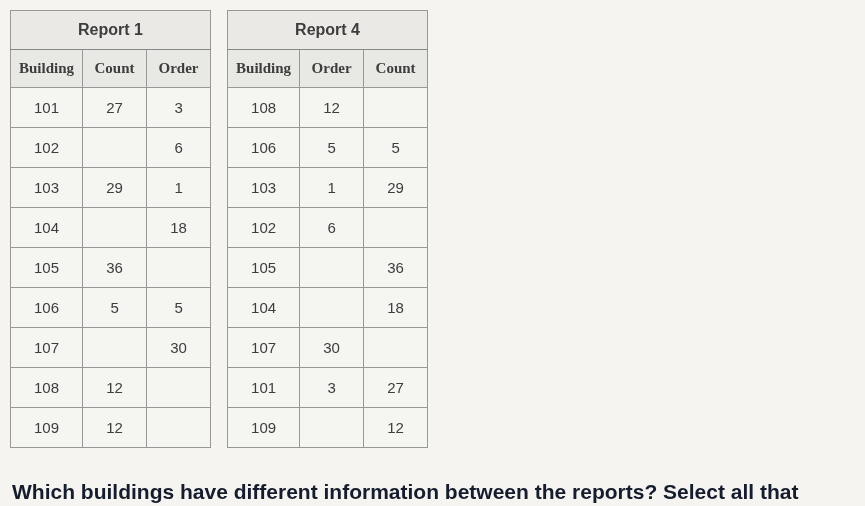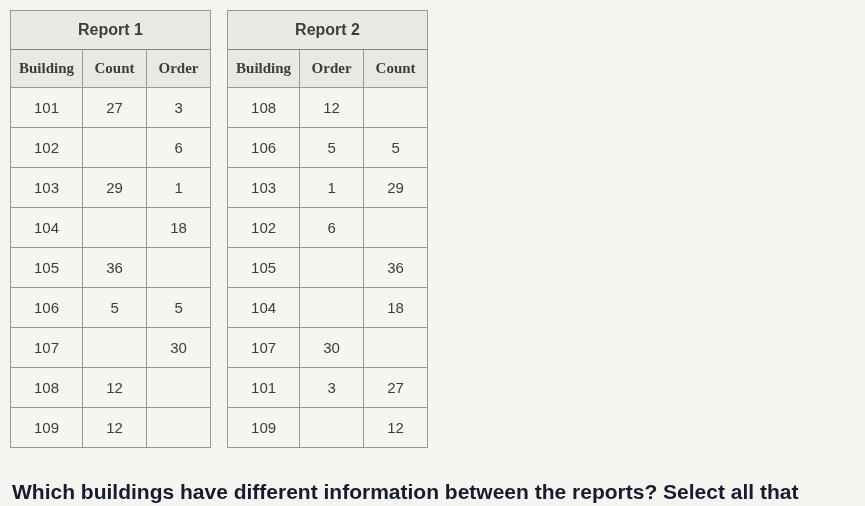--- a/index.html
+++ b/index.html
@@ -112,21 +112,21 @@
           <td>109</td>
           <td>12</td>
           <td></td>
         </tr>
   </tbody>
     </table>
 
   <table>
     <tbody>
         <tr>
-          <th class="report-title" colspan="3">Report 2</th>
+          <th class="report-title" colspan="3">Report 4</th>
         </tr>
     <tr>
       <th class="col-head">Building</th>
       <th class="col-head">Order</th>
       <th class="col-head">Count</th>
     </tr>
     <tr>
           <td>108</td>
           <td>12</td>
           <td></td>

